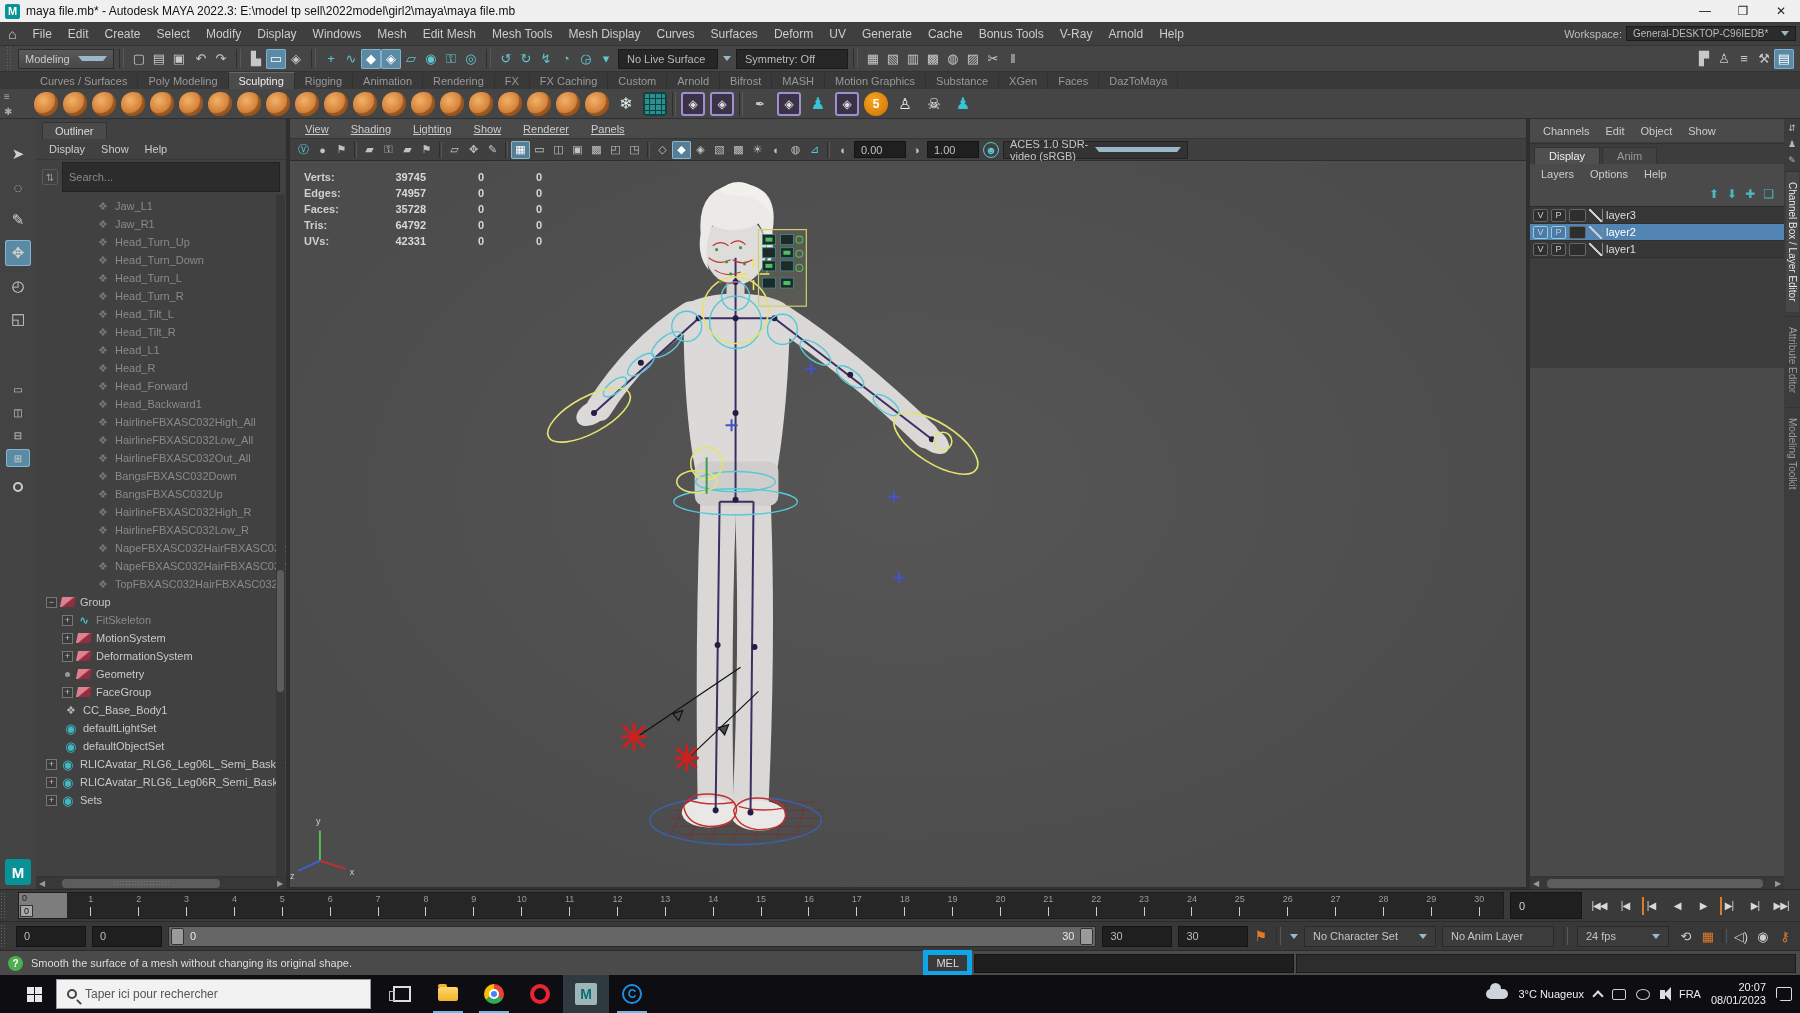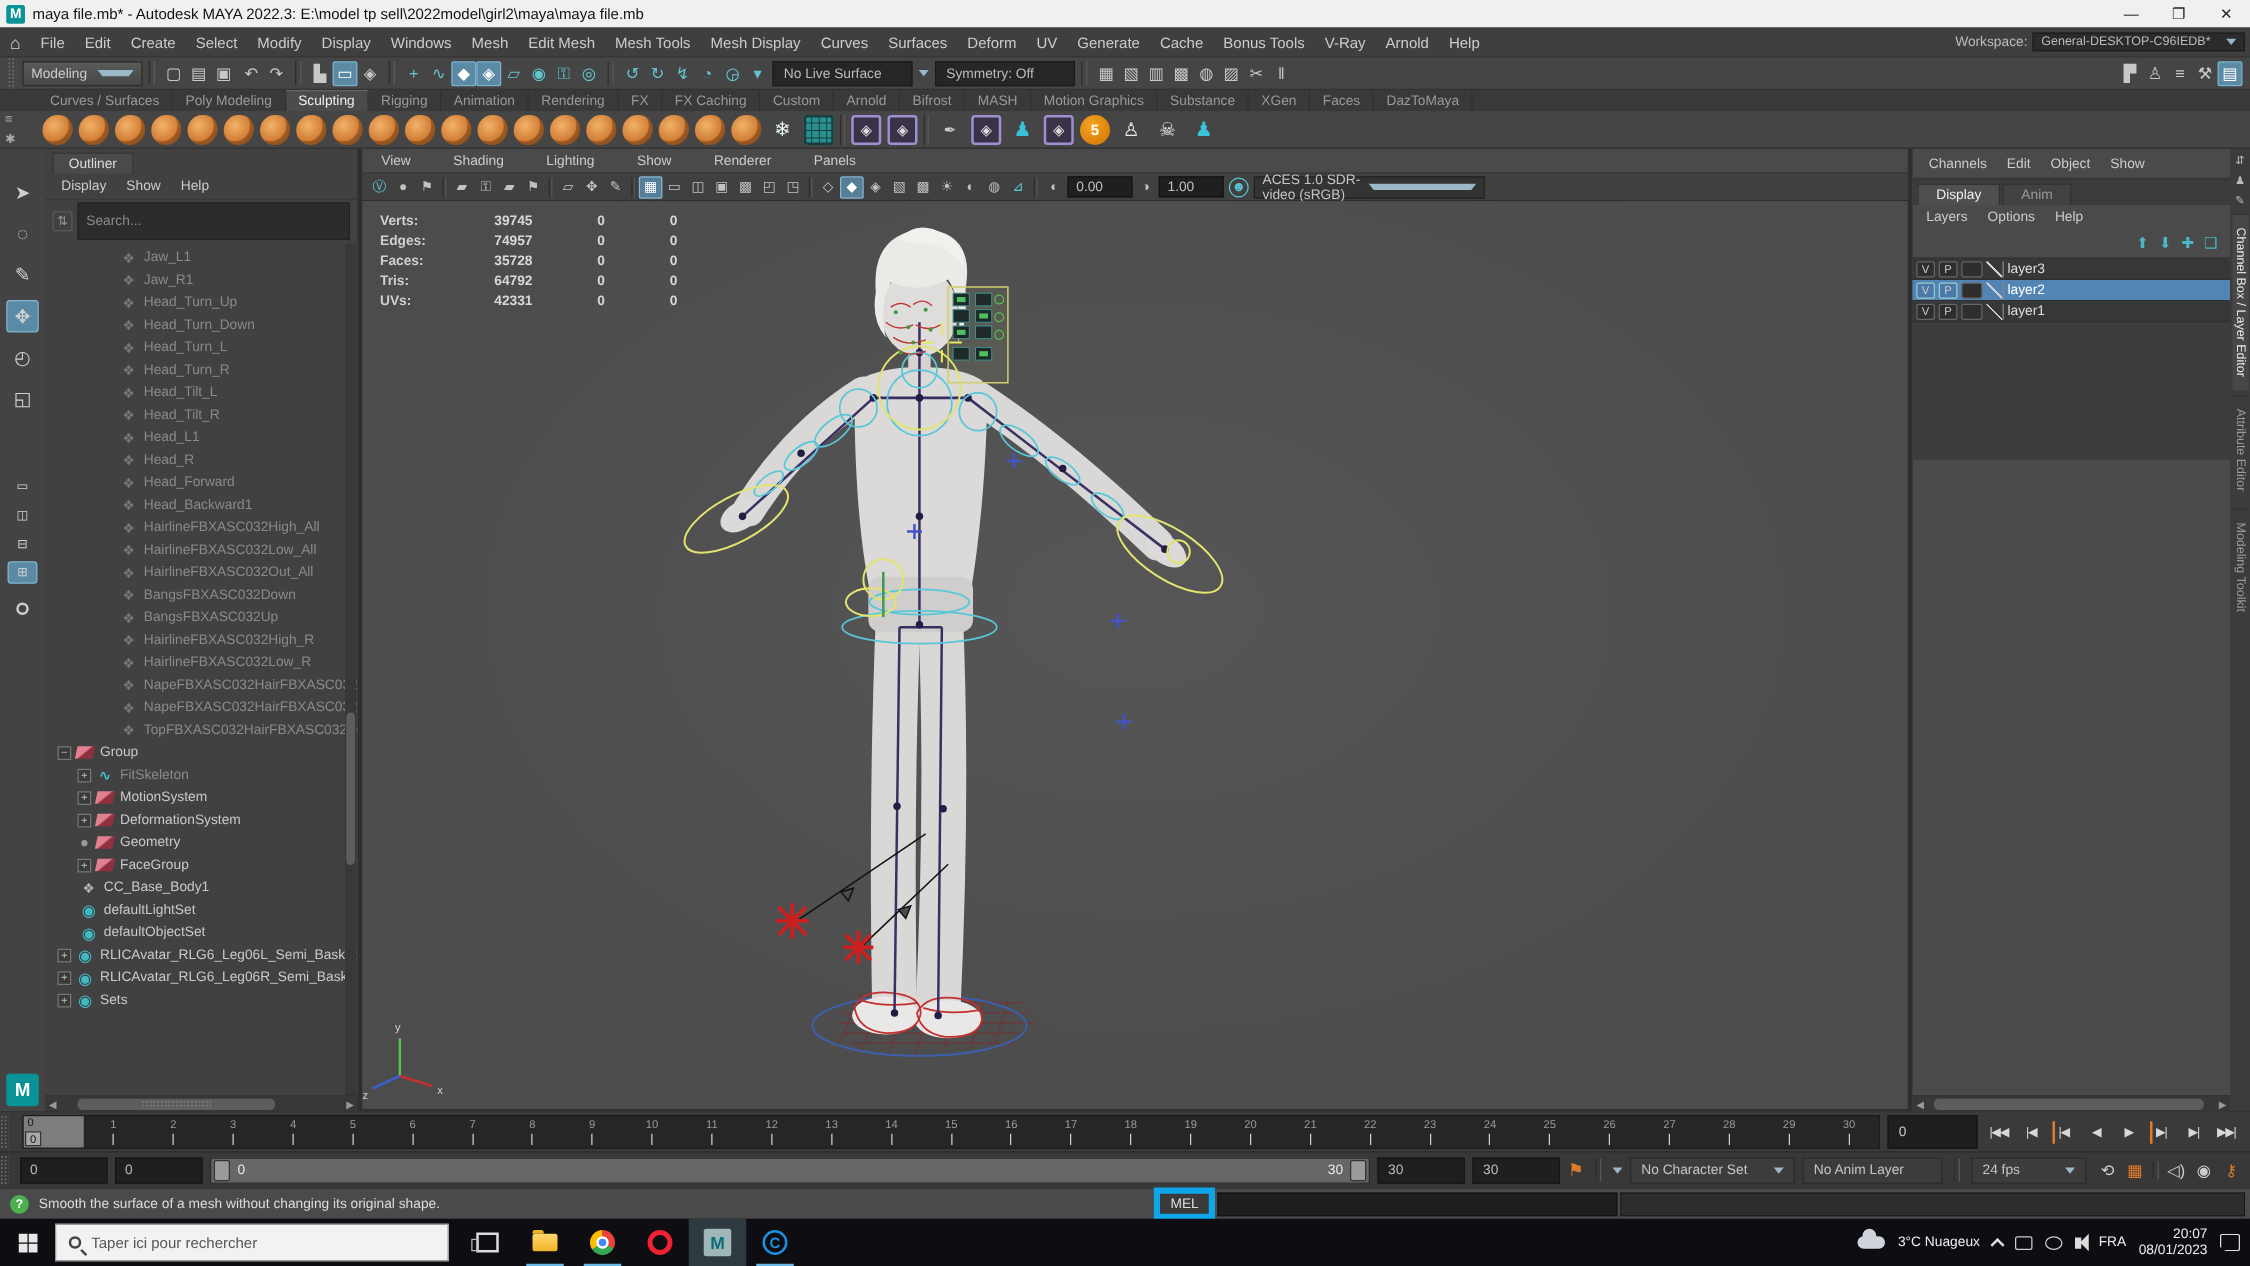--- a/index.html
+++ b/index.html
@@ -85,21 +85,21 @@
   .vscroll{position:absolute;right:1px;top:0;bottom:0;width:9px;background:#383838;}
   .vscroll .thumb{position:absolute;left:1px;right:1px;top:55%;height:18%;background:#5d5d5d;border-radius:4px;}
   .hscroll{height:13px;background:#383838;display:flex;align-items:center;border-top:1px solid #333;}
   .hscroll .arrow{width:12px;color:#999;font-size:8px;text-align:center;}
   .hscroll .track{flex:1;height:9px;background:#383838;position:relative;}
   .hscroll .thumb{position:absolute;left:6%;width:70%;top:0;height:100%;background:#5d5d5d;border-radius:4px;}
   .dotted{background-image:radial-gradient(#777 1px,transparent 1px);background-size:3px 3px;width:56px;height:7px;margin:0 auto;}
 
   
   .vp{flex:1;display:flex;flex-direction:column;border:2px solid #2f2f2f;border-top:none;min-width:0;background:#4d4d4d;}
-  .vp-menus{height:19px;background:#4a4a4a;display:flex;align-items:center;padding:0 8px;gap:20px;flex:0 0 auto;}
+  .vp-menus{height:19px;background:#4a4a4a;display:flex;align-items:center;padding:0 8px;gap:8px;flex:0 0 auto;text-decoration:underline;}
   .vp-tools{height:23px;background:#404040;display:flex;align-items:center;padding:0 4px;gap:1px;flex:0 0 auto;border-top:1px solid #363636;border-bottom:1px solid #2e2e2e;}
   .vpi{width:19px;height:18px;display:flex;align-items:center;justify-content:center;color:#c2c2c2;font-size:11px;border-radius:2px;flex:0 0 auto;}
   .vpi.teal{color:#57c7d4;}
   .vpi.active{background:#567f97;box-shadow:inset 0 0 0 1px #8ab6cf;color:#fff;}
   .vpsep{width:3px;height:16px;border-left:1px solid #2e2e2e;border-right:1px solid #555;margin:0 3px;}
   .vp-tools .nfld{width:52px;height:17px;background:#1f1f1f;border:1px solid #151515;color:#c0c0c0;display:flex;align-items:center;padding:0 6px;}
   .csdd{width:185px;height:18px;background:#333;border:1px solid #222;color:#c5c5c5;display:flex;align-items:center;padding:0 6px;gap:6px;}
   .csdd span{flex:1;}
   .canvas{flex:1;position:relative;background:radial-gradient(ellipse at 50% 45%, #565656 0%, #4c4c4c 75%);min-height:0;}
   .hud{position:absolute;left:14px;top:8px;}
@@ -162,21 +162,21 @@
   
   .cmd{height:25px;display:flex;align-items:center;background:#4a4a4a;flex:0 0 auto;border-top:1px solid #2c2c2c;}
   .helpline{flex:1;display:flex;align-items:center;gap:8px;padding:0 8px;}
   .qmark{width:15px;height:15px;border-radius:50%;background:#4caf50;color:#fff;font-size:10px;font-weight:bold;display:flex;align-items:center;justify-content:center;flex:0 0 auto;}
   .helptext{color:#ddd;}
   .mellbl{padding:2px 8px;background:#3a3a3a;border:5px solid #0ea5e9;color:#ddd;margin-right:2px;}
   .melin{width:320px;height:19px;background:#1e1e1e;border:1px solid #141414;}
   .melout{width:500px;height:19px;background:#2d2d2d;border:1px solid #1c1c1c;margin-left:2px;margin-right:4px;}
 
   
-  .task{height:38px;background:#0d0d12;display:flex;align-items:center;flex:0 0 auto;}
+  .task{height:38px;background:#0d0d12;display:flex;align-items:center;flex:0 0 auto;padding-left:12px;}
   .startbtn{width:44px;height:100%;display:flex;align-items:center;justify-content:center;}
   .winlogo{display:grid;grid-template-columns:7px 7px;grid-template-rows:7px 7px;gap:1px;}
   .winlogo span{background:#e8e8e8;}
   .tsearch{width:315px;height:30px;background:#f2f2f2;border:1px solid #9a9a9a;display:flex;align-items:center;gap:8px;padding:0 10px;color:#555;font-size:12px;}
   .mag{width:10px;height:10px;border:2px solid #444;border-radius:50%;position:relative;flex:0 0 auto;}
   .mag::after{content:"";position:absolute;width:2px;height:6px;background:#444;transform:rotate(-45deg);left:9px;top:8px;}
   .tapps{display:flex;height:100%;margin-left:8px;}
   .tapp{width:46px;height:100%;display:flex;align-items:center;justify-content:center;position:relative;}
   .tapp.running::after{content:"";position:absolute;bottom:0;left:8px;right:8px;height:2px;background:#6cb8e6;}
   .tapp.active{background:#2e3a40;}
@@ -285,21 +285,21 @@
       </span>
     <span class="sep"></span>
     <span style="display:flex">
         <span class="ic teal">↺</span>
         <span class="ic teal">↻</span>
         <span class="ic teal">↯</span>
         <span class="ic teal">◔</span>
         <span class="ic teal">◶</span>
         <span class="ic teal">▾</span>
       </span>
-    <div class="fld" style="width:112px">No Live Surface</div>
+    <div class="fld" style="width:100px">No Live Surface</div>
     <span class="caret" style="margin:0 3px"></span>
     <div class="fld" style="width:112px">Symmetry: Off</div>
     <span class="sep"></span>
     <span style="display:flex">
         <span class="ic">▦</span>
         <span class="ic">▧</span>
         <span class="ic">▥</span>
         <span class="ic">▩</span>
         <span class="ic">◍</span>
         <span class="ic">▨</span>

